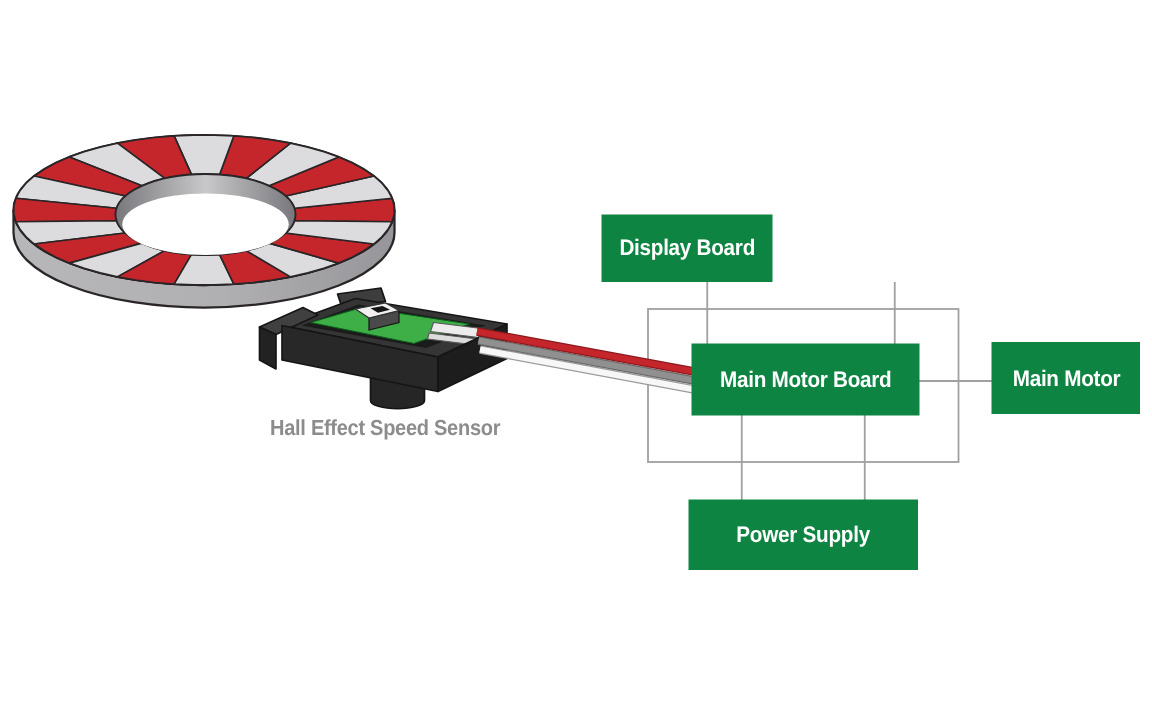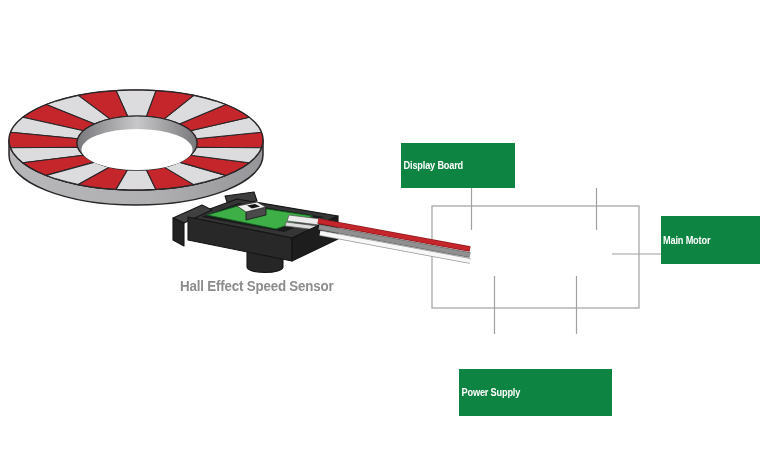--- a/index.html
+++ b/index.html
@@ -9,30 +9,30 @@
     font-family:"Liberation Sans", sans-serif;
   }
   #stage{position:absolute;left:0;top:0;width:768px;height:469px;}
   svg{position:absolute;left:0;top:0;}
 
   
   .block{
     position:absolute;
     background:var(--box-green,#0e8442);
     color:var(--box-text,#ffffff);
-    display:flex;align-items:center;
-    font-size:10px;font-weight:700;letter-spacing:-0.2px;
+    display:flex;align-items:center;justify-content:center;
+    font-size:15px;font-weight:700;letter-spacing:-0.2px;
     z-index:5;
   }
   .block .lbl{display:inline-block;transform:scaleX(0.92);white-space:nowrap;}
   #box-display-board   {left:401px;top:143px;width:114px;height:45px;}
   #box-user-interface  {left:540px;top:143px;width:115px;height:45px;}
   #box-main-motor-board{left:461px;top:229px;width:152px;height:48px;}
-  #box-main-motor      {left:661px;top:216px;width:99px; height:48px;}
-  #box-power-supply    {left:459px;top:333px;width:153px;height:47px;margin-top:36px;}
+  #box-main-motor      {left:661px;top:228px;width:99px; height:48px;}
+  #box-power-supply    {left:459px;top:333px;width:153px;height:47px;}
 
   
   #sensor-caption{
     position:absolute;left:180px;top:278px;z-index:4;
     color:var(--label-gray,#8c8c8c);
     font-size:14.5px;font-weight:700;letter-spacing:-0.2px;
     transform:scaleX(0.92);transform-origin:left center;
     white-space:nowrap;
   }
 
@@ -138,20 +138,23 @@
       <line class="wire-gray-o" x1="319" y1="227" x2="470" y2="255"></line>
       <line class="wire-gray" x1="319" y1="227" x2="470" y2="255"></line>
       <line class="wire-red-o" x1="318" y1="221" x2="470" y2="249"></line>
       <line class="wire-red" x1="318" y1="221" x2="470" y2="249"></line>
     </g>
   </svg>
 
   <div class="block" id="box-display-board">
     <span class="lbl">Display Board</span>
   </div>
+  <div class="block" id="box-main-motor-board">
+    <span class="lbl">Main Motor Board</span>
+  </div>
   <div class="block" id="box-main-motor">
     <span class="lbl">Main Motor</span>
   </div>
   <div class="block" id="box-power-supply">
     <span class="lbl">Power Supply</span>
   </div>
 
   <div id="sensor-caption">Hall Effect Speed Sensor</div>
 </div>
 

